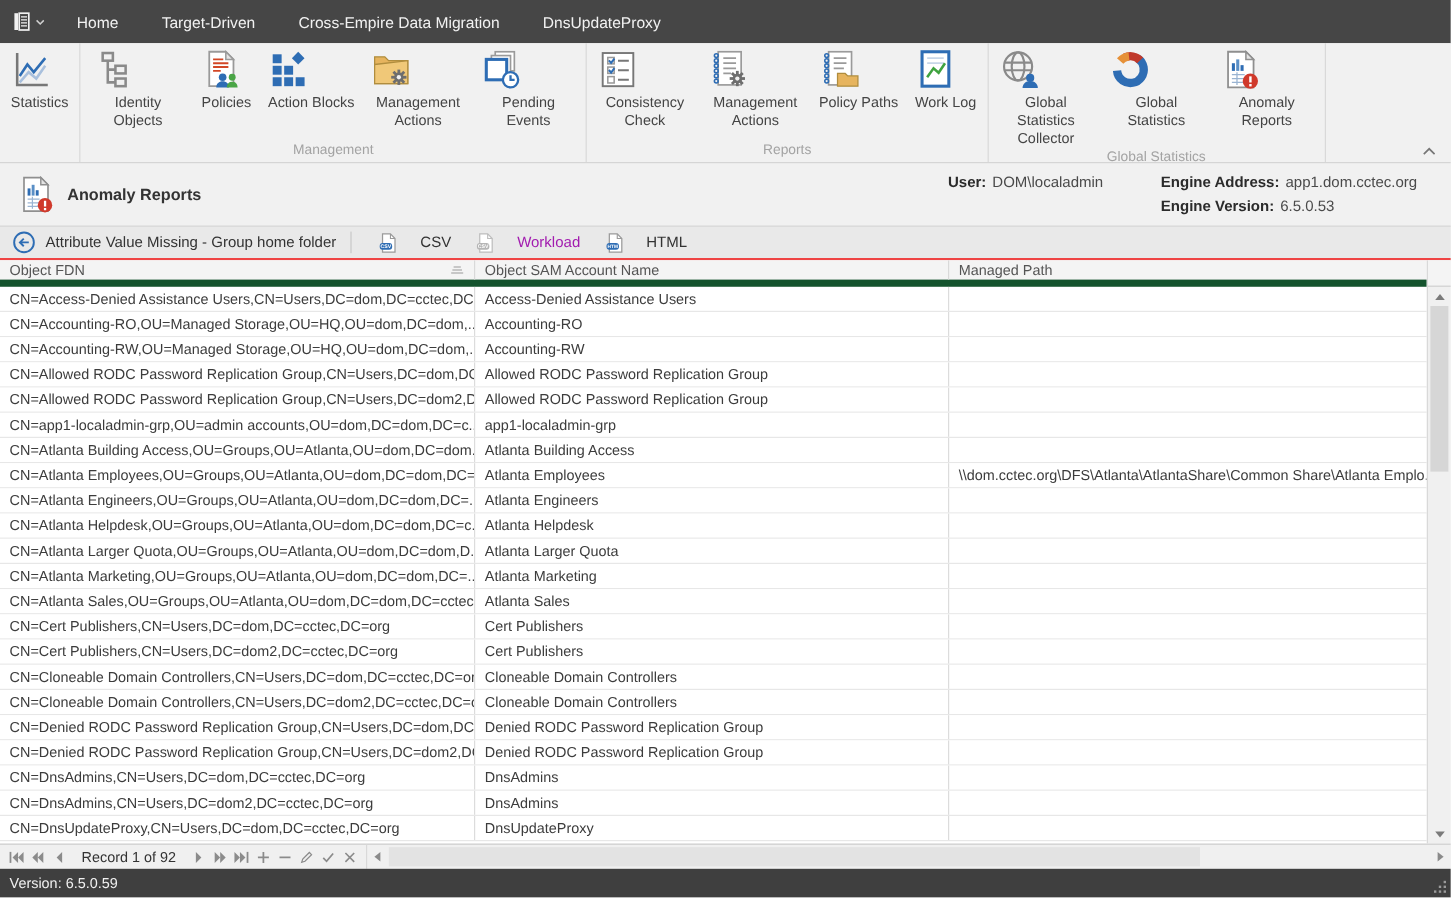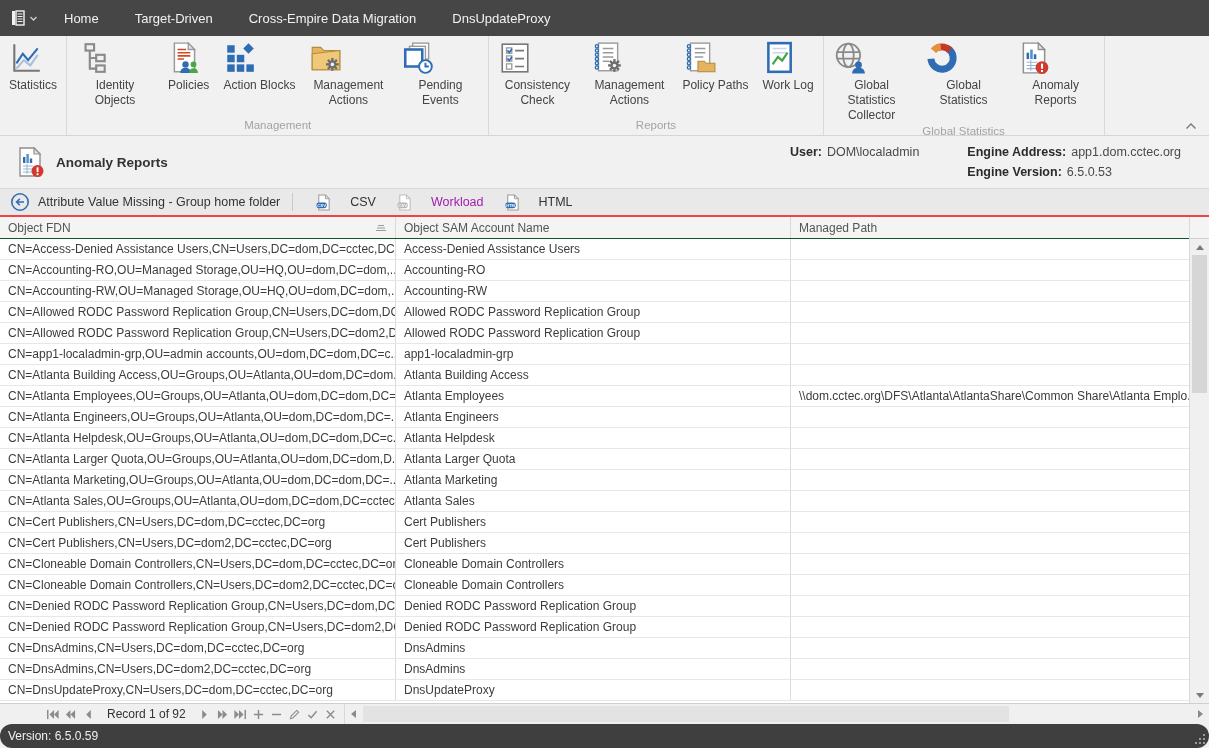--- a/index.html
+++ b/index.html
@@ -42,21 +42,21 @@
   .report-title { font-size:12.5px; color:#333; }
   .tb-sep { width:1px; height:18px; background:#c9c9c9; margin:0 12px; }
   .tb-btn { display:flex; align-items:center; gap:18px; font-size:12.5px; color:#333; padding:0 10px; height:100%; cursor:pointer; }
   .tb-btn.disabled { color:#a21caf; cursor:default; }
   .tb-btn svg { width:17px; height:17px; }
 
   
   .grid-area { flex:1; display:flex; min-height:0; background:#fff; }
   .grid-main { flex:1; display:flex; flex-direction:column; min-width:0; }
   .grid-header { height:22px; display:grid; grid-template-columns:396px 395px 1fr; background:#f4f4f4;
-    border-bottom:1px solid #14532d; flex:0 0 auto; }
+    border-bottom:6px solid #14532d; flex:0 0 auto; }
   .hcell { font-size:12px; color:#555; padding:0 8px; display:flex; align-items:center; border-right:1px solid #d9d9d9; overflow:hidden; white-space:nowrap; }
   .hcell:last-child { border-right:none; }
   .sort-glyph { margin-left:auto; width:12px; height:10px; }
   .grid-body { flex:1; overflow:hidden; }
   .trow { height:21px; display:grid; grid-template-columns:396px 395px 1fr; border-bottom:1px solid #e7e7e7; background:#fff; }
   .tcell { font-size:12px; color:#3c3c3c; padding:0 8px; line-height:20px; white-space:nowrap; overflow:hidden; border-right:1px solid #dcdcdc; }
   .tcell:last-child { border-right:none; }
 
   
   .vscroll { width:20px; border-left:1px solid #d9d9d9; background:#f0f0f0; display:flex; flex-direction:column; flex:0 0 auto; }
@@ -64,31 +64,31 @@
   .vscroll .track { flex:1; position:relative; }
   .arrow-btn { height:16px; display:flex; align-items:center; justify-content:center; cursor:pointer; }
   .tri-up { width:0; height:0; border-left:4px solid transparent; border-right:4px solid transparent; border-bottom:5px solid #7a7a7a; }
   .tri-down { width:0; height:0; border-left:4px solid transparent; border-right:4px solid transparent; border-top:5px solid #7a7a7a; }
   .tri-left { width:0; height:0; border-top:4px solid transparent; border-bottom:4px solid transparent; border-right:5px solid #8a8a8a; }
   .tri-right { width:0; height:0; border-top:4px solid transparent; border-bottom:4px solid transparent; border-left:5px solid #8a8a8a; }
   .vthumb { position:absolute; left:2px; right:2px; top:16px; height:138px; background:#d6d6d6; cursor:pointer; }
 
   
   .bottom-strip { height:21px; background:#f0f0f0; border-top:1px solid #cfcfcf; display:flex; align-items:center; flex:0 0 auto; }
-  .navigator { display:flex; align-items:center; height:100%; padding:0 4px;margin-left:39px; }
+  .navigator { display:flex; align-items:center; height:100%; padding:0 4px; }
   .nav-btn { width:18px; height:100%; display:flex; align-items:center; justify-content:center; cursor:pointer; }
   .nav-btn svg { width:13px; height:11px; }
   .record-text { font-size:12px; color:#333; padding:0 10px; white-space:nowrap; }
   .hscroll { flex:1; height:100%; border-left:1px solid #d9d9d9; display:flex; align-items:center; }
   .hscroll .htrack { flex:1; height:100%; position:relative; }
   .hthumb { position:absolute; left:0; top:2px; bottom:2px; width:78%; background:#e3e3e3; }
   .hs-arrow { width:18px; height:100%; display:flex; align-items:center; justify-content:center; cursor:pointer; }
 
   
-  .statusbar { height:24px; background:#3f3f3f; display:flex; align-items:center; padding:0 8px; flex:0 0 auto; position:relative;border-radius:12px; }
+  .statusbar { height:24px; background:#3f3f3f; display:flex; align-items:center; padding:0 8px; flex:0 0 auto; position:relative; }
   .statusbar .ver { color:#f0f0f0; font-size:12px; }
   .grip { position:absolute; right:2px; bottom:2px; width:14px; height:14px; }
 </style>
 </head>
 <body>
 
 <div class="app">
 
   <div class="menubar">
     <div class="menu-btn">

